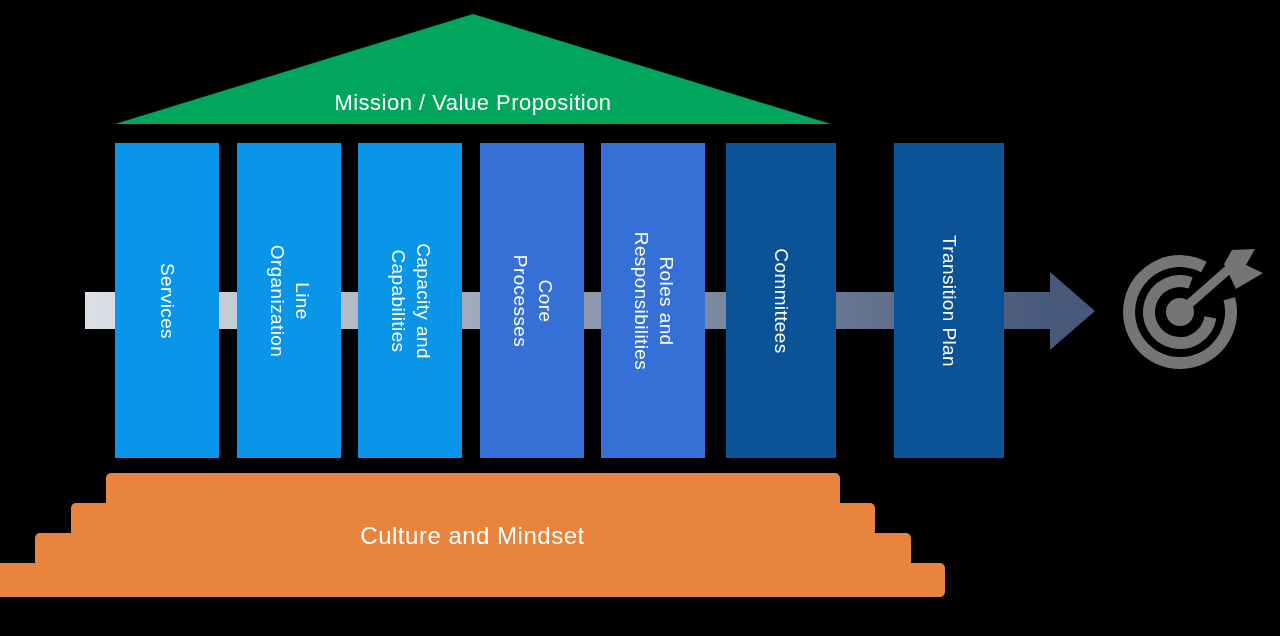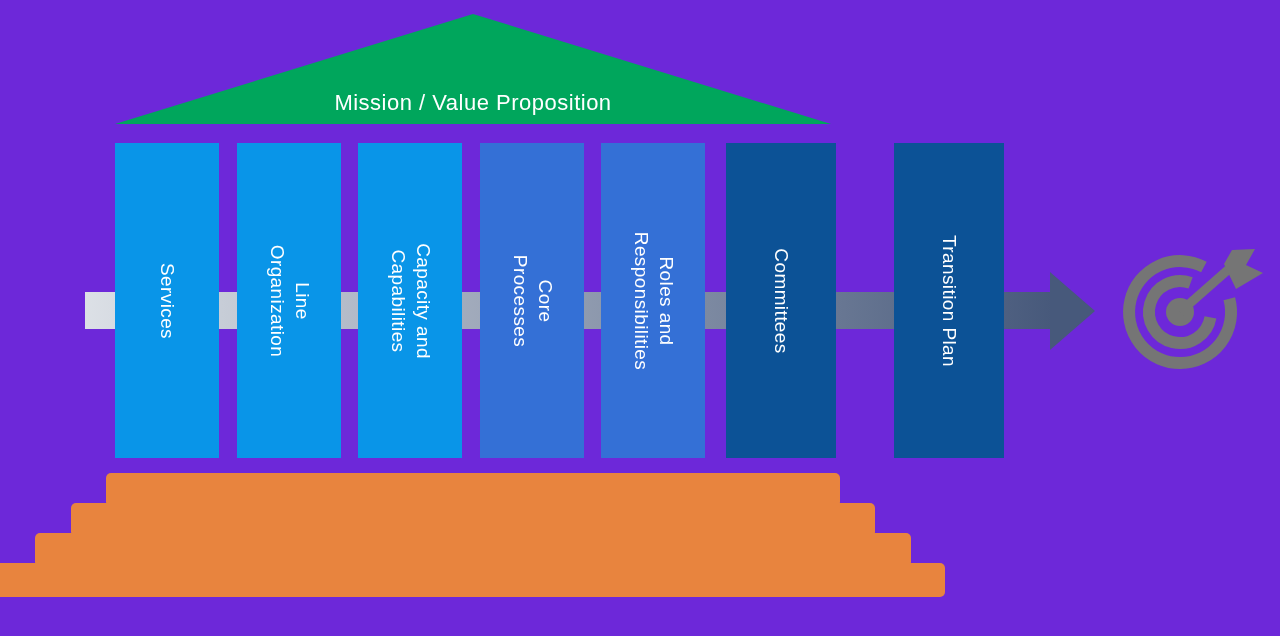--- a/index.html
+++ b/index.html
@@ -5,21 +5,21 @@
   html, body {
     margin: 0;
     padding: 0;
     background: #ffffff;
     font-family: "Liberation Sans", sans-serif;
   }
   #canvas {
     position: relative;
     width: 1280px;
     height: 636px;
-    background: #6d28d9;
+    background: #000000;
     overflow: hidden;
   }
 
   
   .roof {
     position: absolute;
     left: 115px; top: 14px;
     width: 716px; height: 110px;
     clip-path: polygon(50% 0%, 100% 100%, 0% 100%);
   }
@@ -136,20 +136,21 @@
     <div class="pillar-label">Committees</div>
   </div>
   <div class="pillar p7" style="background: rgb(12, 82, 150);">
     <div class="pillar-label">Transition Plan</div>
   </div>
 
   <div class="base-step s1" style="background: rgb(232, 132, 62);"></div>
   <div class="base-step s2" style="background: rgb(232, 132, 62);"></div>
   <div class="base-step s3" style="background: rgb(232, 132, 62);"></div>
   <div class="base-step s4" style="background: rgb(232, 132, 62);"></div>
+  <div class="base-label">Culture and Mindset</div>
 
   <div class="target" style="color: rgb(117, 117, 117);">
     <svg viewBox="0 0 150 140" width="150" height="140" aria-hidden="true">
 
       <path d="M 109.3 58.8 A 51 51 0 1 1 83.9 27.0" fill="none" stroke="currentColor" stroke-width="12"></path>
 
       <path d="M 90.5 77.4 A 31 31 0 1 1 70.6 42.9" fill="none" stroke="currentColor" stroke-width="12"></path>
 
       <circle cx="60" cy="72" r="14" fill="currentColor"></circle>
 

